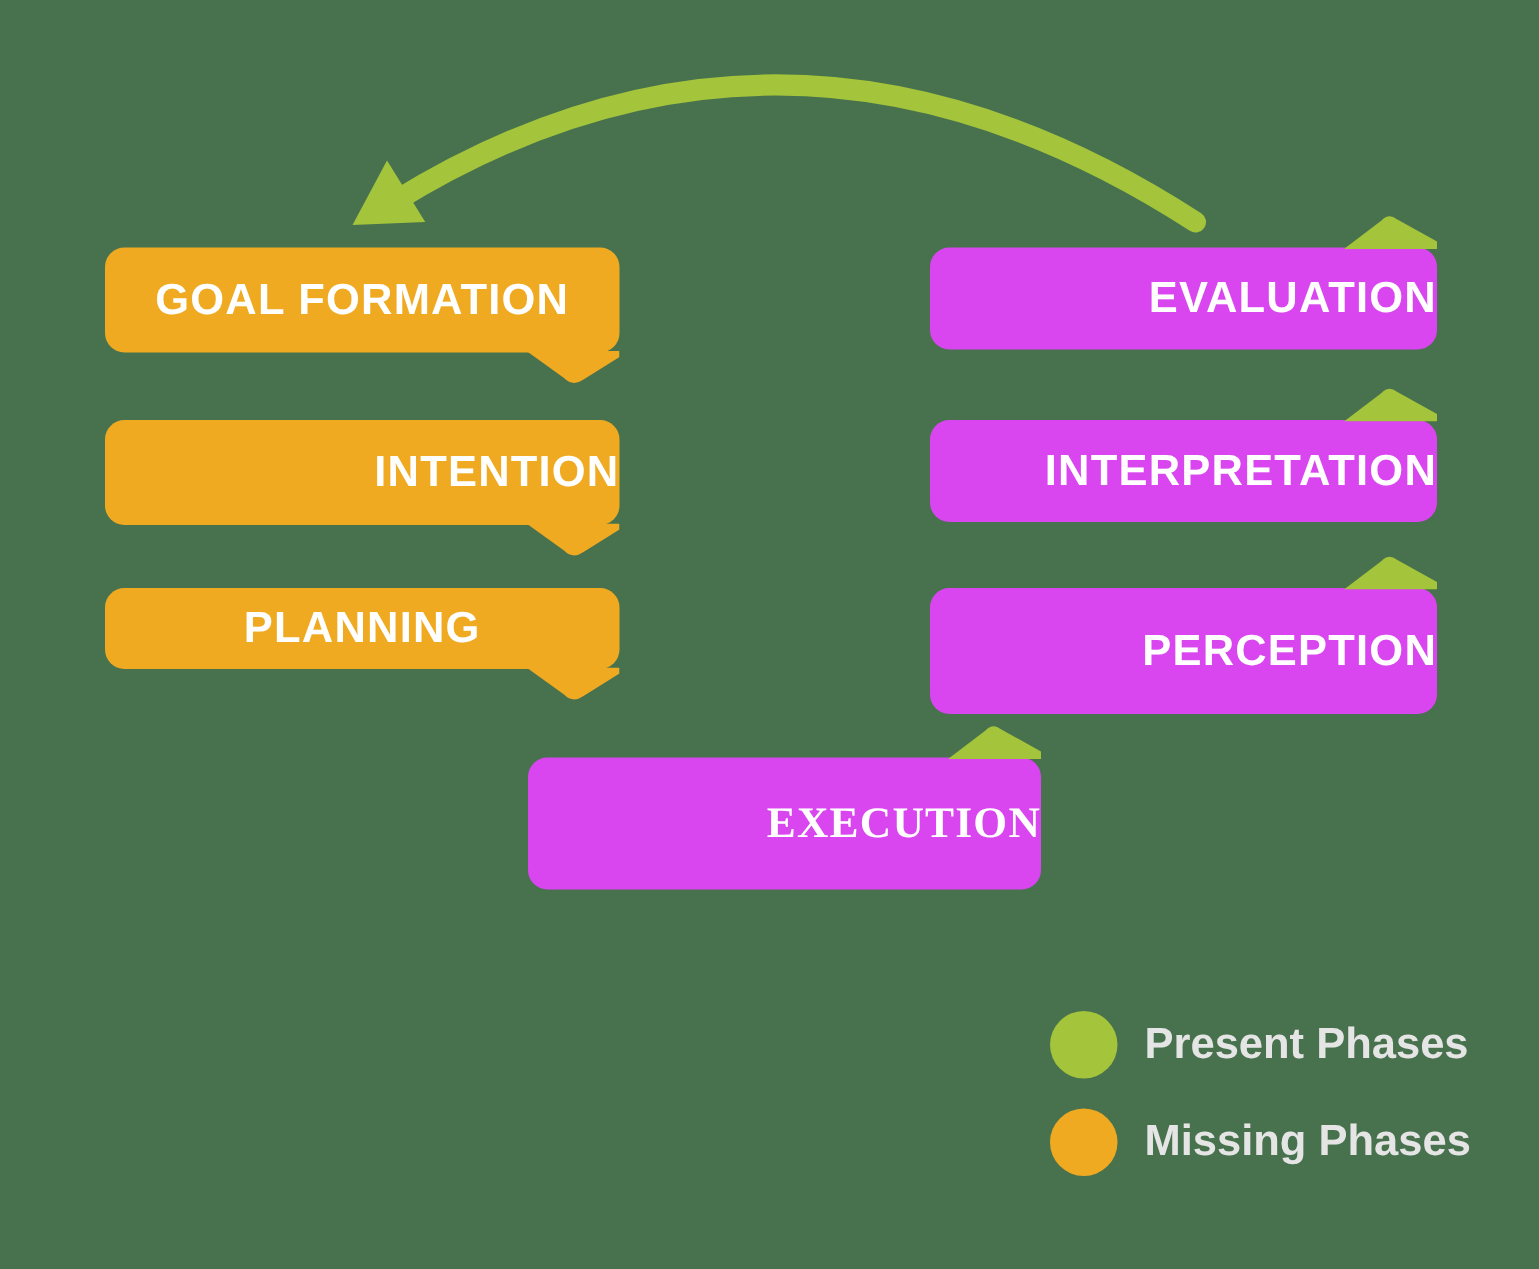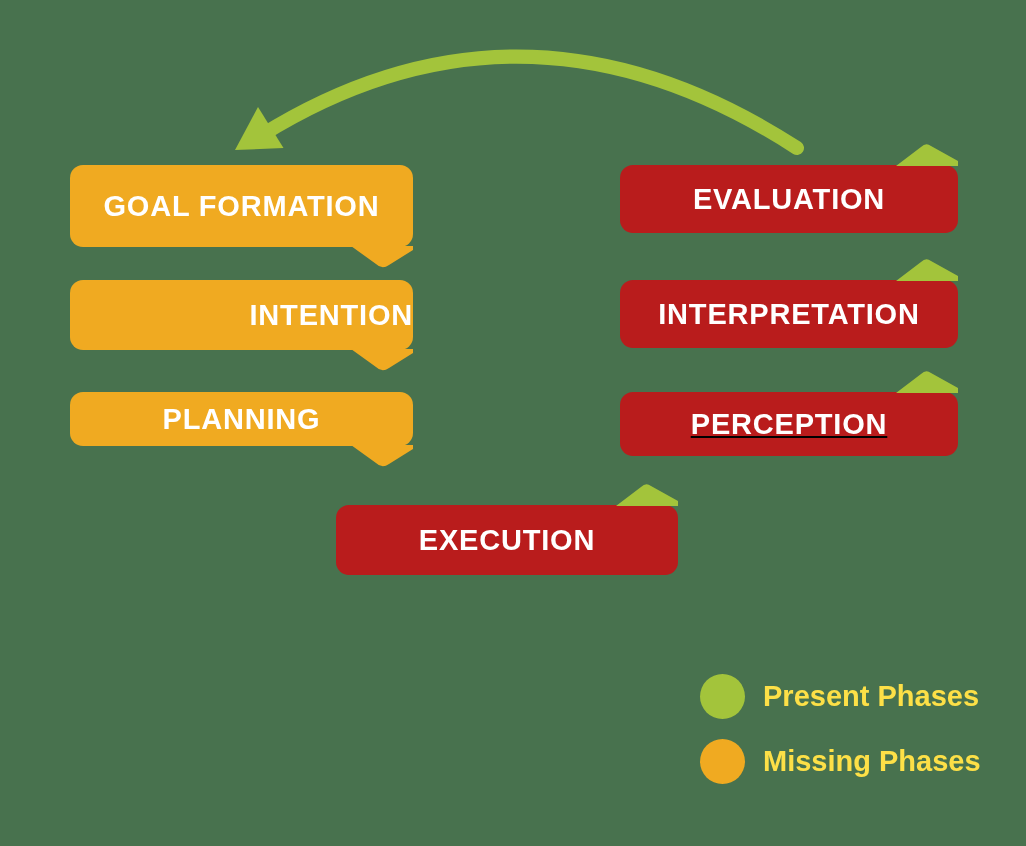--- a/index.html
+++ b/index.html
@@ -32,21 +32,21 @@
     justify-content: center;
   }
   .phase .label {
     font-weight: 700;
     font-size: 29px;
     letter-spacing: 0.8px;
     color: #FFFFFF;
     white-space: nowrap;
   }
   .missing { background: #F0AA21; }
-  .present { background: #b91c1c; }
+  .present { background: #d946ef; justify-content: flex-end; }
   .tail-down {
     position: absolute;
     top: 100%;
     right: 0;
     margin-top: -1px;
     display: block;
   }
   .tail-up {
     position: absolute;
     bottom: 100%;
@@ -64,35 +64,35 @@
     width: 45px;
     height: 45px;
     border-radius: 50%;
     flex: 0 0 auto;
   }
   .legend-dot.green { background: #A3C43B; }
   .legend-dot.orange { background: #F0AA21; }
   .legend-label {
     font-weight: 700;
     font-size: 29px;
-    color: #fde047;
+    color: #e5e5e5;
     white-space: nowrap;
   }
 </style>
 </head>
 <body>
 
 <div class="stage">
 
   <svg class="arrow-layer" width="1026" height="846" viewBox="0 0 1026 846">
     <path d="M797 148 Q525 -28 262 135" fill="none" stroke-width="14" stroke-linecap="round" stroke="#A3C43B"></path>
     <path d="M235 150 L258 107 L283.5 148 Z" fill="#A3C43B"></path>
   </svg>
 
-  <div class="phase missing" style="left:70px; top:165px; width:343px; height:82px;">
+  <div class="phase missing" style="left:70px; top:165px; width:343px; height:70px;">
     <span class="label">GOAL FORMATION</span>
     <svg class="tail-down" width="62" height="22" viewBox="0 0 62 22">
       <path d="M0 0 L62 0 L62 4 L38 19 Q31 24 25 18 L0 0 Z" fill="#F0AA21"></path>
     </svg>
   </div>
 
   <div class="phase missing" style="left:70px; top:280px; width:343px; height:70px;justify-content:flex-end;">
     <span class="label">INTENTION</span>
     <svg class="tail-down" width="62" height="22" viewBox="0 0 62 22">
       <path d="M0 0 L62 0 L62 4 L38 19 Q31 24 25 18 L0 0 Z" fill="#F0AA21"></path>
@@ -113,28 +113,28 @@
     </svg>
   </div>
 
   <div class="phase present" style="left:620px; top:280px; width:338px; height:68px;">
     <span class="label">INTERPRETATION</span>
     <svg class="tail-up" width="62" height="24" viewBox="0 0 62 24">
       <path d="M0 24 L25 5 Q30 0 35 4 L62 19 L62 24 Z" fill="#A3C43B"></path>
     </svg>
   </div>
 
-  <div class="phase present" style="left:620px; top:392px; width:338px; height:64px;text-decoration:underline;">
+  <div class="phase present" style="left:620px; top:392px; width:338px; height:84px;">
     <span class="label">PERCEPTION</span>
     <svg class="tail-up" width="62" height="24" viewBox="0 0 62 24">
       <path d="M0 24 L25 5 Q30 0 35 4 L62 19 L62 24 Z" fill="#A3C43B"></path>
     </svg>
   </div>
 
-  <div class="phase present" style="left:336px; top:505px; width:342px; height:70px;">
+  <div class="phase present" style="left:352px; top:505px; width:342px; height:88px;font-family:Liberation Serif, serif;">
     <span class="label">EXECUTION</span>
     <svg class="tail-up" width="62" height="24" viewBox="0 0 62 24">
       <path d="M0 24 L25 5 Q30 0 35 4 L62 19 L62 24 Z" fill="#A3C43B"></path>
     </svg>
   </div>
 
   <div class="legend-row" style="left:700px; top:674px;">
     <span class="legend-dot green"></span>
     <span class="legend-label">Present Phases</span>
   </div>

